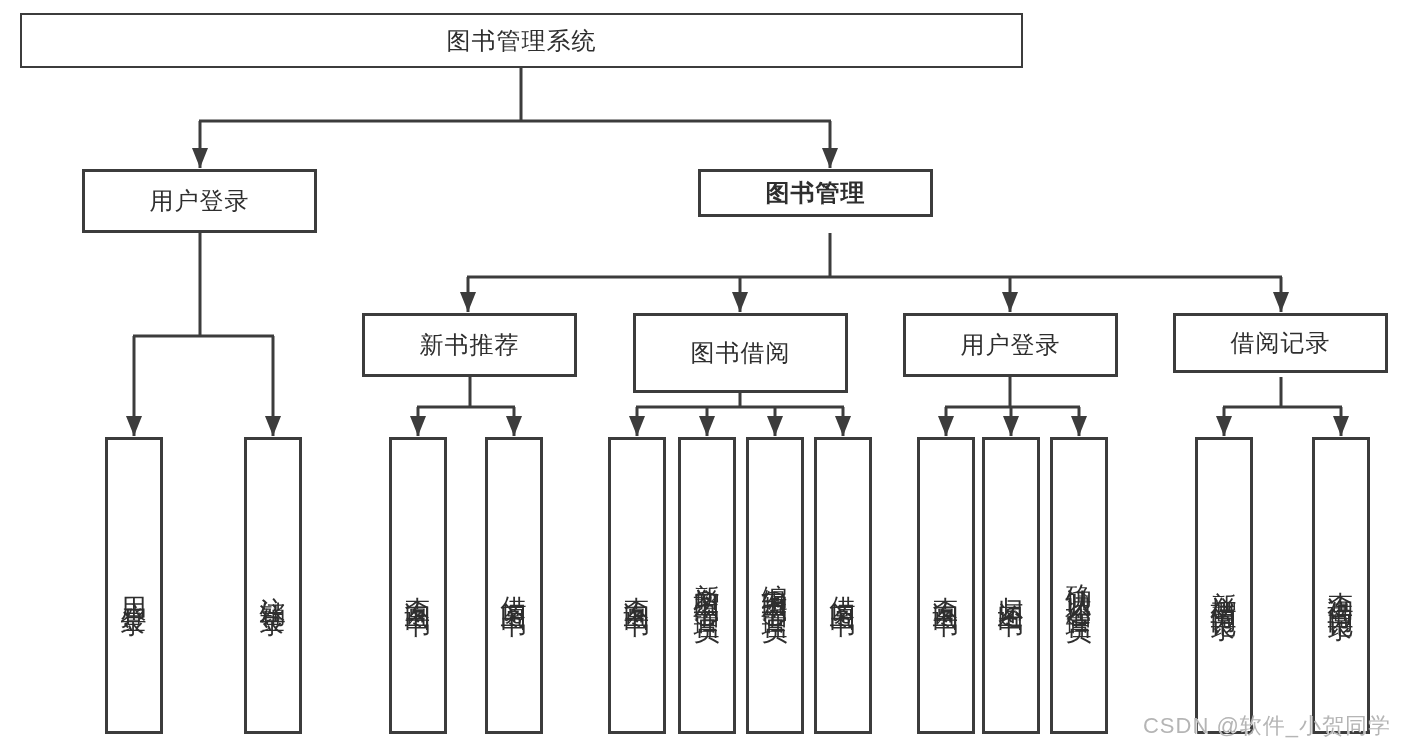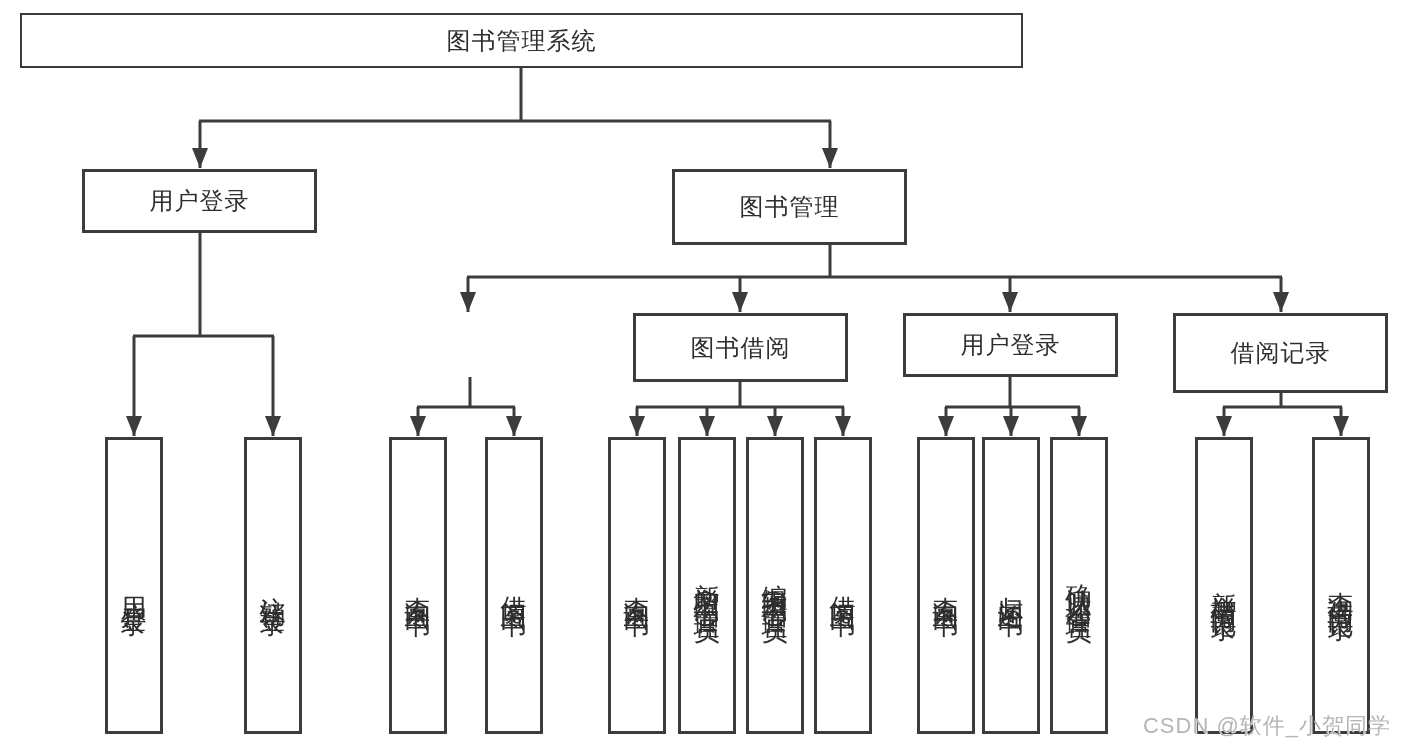--- a/index.html
+++ b/index.html
@@ -87,25 +87,26 @@
     <line x1="946" y1="407" x2="946" y2="436" marker-end="url(#arw)"></line>
     <line x1="1011" y1="407" x2="1011" y2="436" marker-end="url(#arw)"></line>
     <line x1="1079" y1="407" x2="1079" y2="436" marker-end="url(#arw)"></line>
     <line x1="1224" y1="407" x2="1224" y2="436" marker-end="url(#arw)"></line>
     <line x1="1341" y1="407" x2="1341" y2="436" marker-end="url(#arw)"></line>
   </svg>
 
   <div class="box hbox title" style="left:20px;top:13px;width:1003px;height:55px;">图书管理系统</div>
 
   <div class="box hbox" style="left:82px;top:169px;width:235px;height:64px;">用户登录</div>
-  <div class="box hbox" style="left:672px;top:169px;width:235px;height:76px;">图书管理</div>
+  <div class="box hbox" style="left:698px;top:169px;width:235px;height:48px;font-weight:bold;">图书管理</div>
 
-  <div class="box hbox" style="left:633px;top:313px;width:215px;height:69px;">图书借阅</div>
+  <div class="box hbox" style="left:362px;top:313px;width:215px;height:64px;">新书推荐</div>
+  <div class="box hbox" style="left:633px;top:313px;width:215px;height:80px;">图书借阅</div>
   <div class="box hbox" style="left:903px;top:313px;width:215px;height:64px;">用户登录</div>
-  <div class="box hbox" style="left:1173px;top:313px;width:215px;height:80px;">借阅记录</div>
+  <div class="box hbox" style="left:1173px;top:313px;width:215px;height:60px;">借阅记录</div>
 
   <div class="box vbox" style="left:105px;top:437px;width:58px;height:297px;">用户登录</div>
   <div class="box vbox" style="left:244px;top:437px;width:58px;height:297px;">注销登录</div>
 
   <div class="box vbox" style="left:389px;top:437px;width:58px;height:297px;">查询图书</div>
   <div class="box vbox" style="left:485px;top:437px;width:58px;height:297px;">借阅图书</div>
 
   <div class="box vbox" style="left:608px;top:437px;width:58px;height:297px;">查询图书</div>
   <div class="box vbox" style="left:678px;top:437px;width:58px;height:297px;">新增图书（管理员）</div>
   <div class="box vbox" style="left:746px;top:437px;width:58px;height:297px;">编辑图书（管理员）</div>

